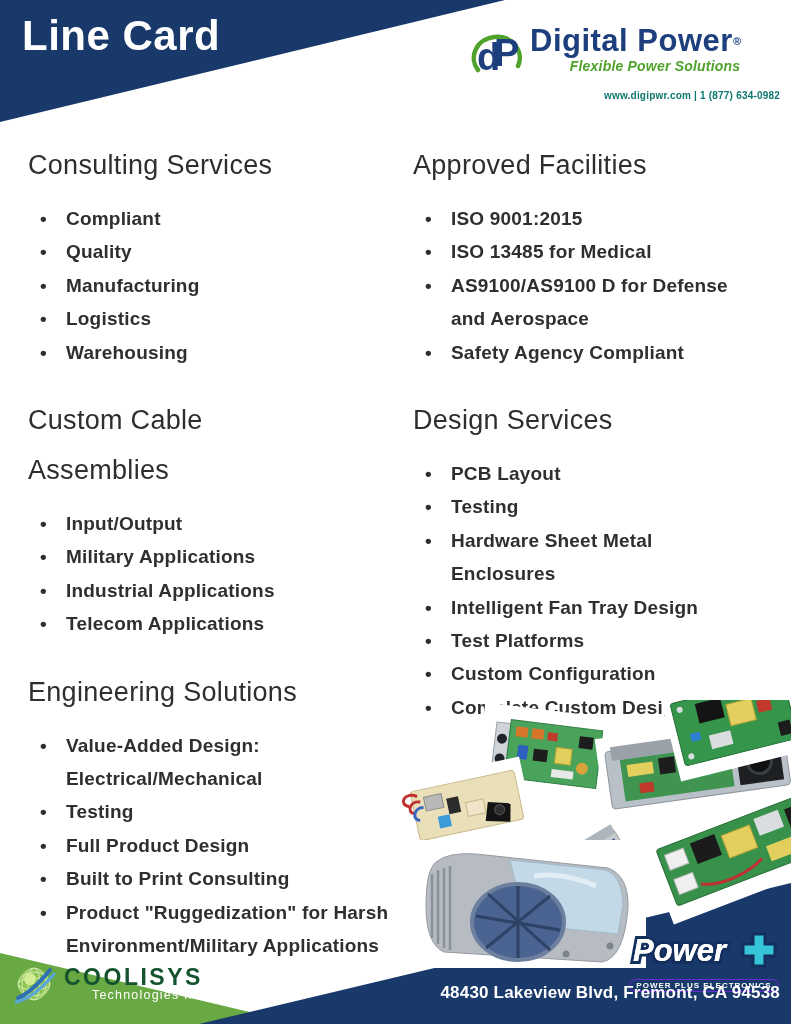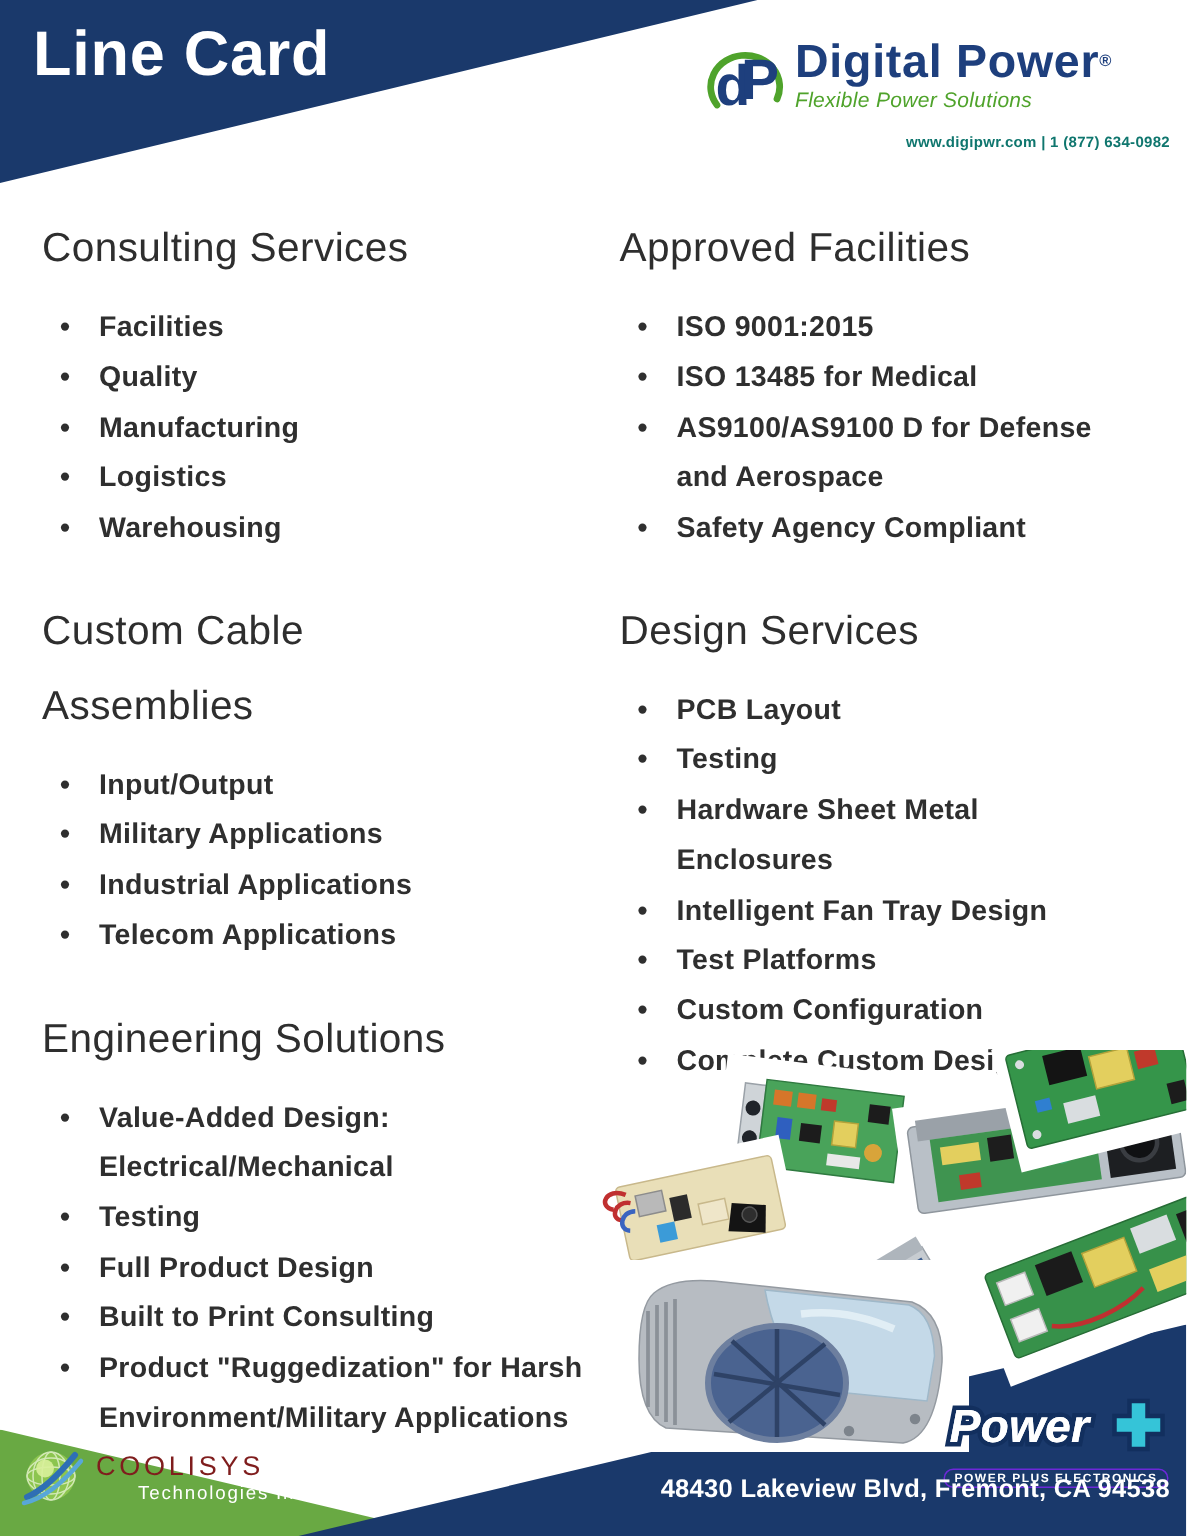--- a/index.html
+++ b/index.html
@@ -12,21 +12,21 @@
                clip-path:polygon(0 0,505px 0,0 122px);}
   .header-title{position:absolute;left:22px;top:12px;color:#ffffff;font-size:42px;font-weight:bold;
                 letter-spacing:.5px;margin:0;}
   .logo-block{position:absolute;left:468px;top:24px;width:312px;}
   .logo-row{display:flex;align-items:flex-start;}
   .dp-mark{width:62px;height:58px;flex:0 0 auto;margin-top:2px;}
   .logo-text{flex:1;}
   .logo-name{font-size:31px;font-weight:bold;color:#1e3f7d;letter-spacing:.5px;line-height:34px;
              white-space:nowrap;}
   .logo-reg{font-size:11px;vertical-align:top;color:#1e3f7d;font-weight:bold;}
-  .logo-tagline{font-size:14px;font-weight:normal;font-style:italic;color:#4fa32b;text-align:left;
+  .logo-tagline{font-size:14px;font-weight:bold;font-style:italic;color:#4fa32b;text-align:center;
                 margin-top:0px;letter-spacing:.2px;}
   .logo-contact{font-size:10px;font-weight:bold;color:#0f766e;text-align:right;margin-top:6px;
                 letter-spacing:.2px;}
 
   
   .col{position:absolute;top:140px;}
   .col-left{left:28px;width:372px;}
   .col-right{left:413px;width:344px;}
   h2.sec{font-size:27px;line-height:50px;font-weight:normal;color:#2e2e2e;margin:0 0 12px;
          letter-spacing:.3px;}
@@ -39,21 +39,21 @@
   
   .collage{position:absolute;left:398px;top:700px;width:393px;height:268px;z-index:5;}
 
   
   .footer-navy{position:absolute;left:0;top:850px;width:791px;height:174px;background:#1a396b;
                clip-path:polygon(199px 174px,791px 33px,791px 174px);z-index:3;}
   .footer-green{position:absolute;left:0;top:953px;width:300px;height:71px;background:#69a943;
                 clip-path:polygon(0 0,300px 71px,0 71px);z-index:2;}
   .coolisys{position:absolute;left:14px;top:962px;z-index:4;display:flex;align-items:center;}
   .coolisys-globe{width:44px;height:44px;margin-right:6px;}
-  .coolisys-name{color:#7f1d1d;font-size:18px;letter-spacing:2.5px;font-weight:400;line-height:22px;}
+  .coolisys-name{color:#14532d;font-size:23px;letter-spacing:2.5px;font-weight:700;line-height:22px;}
   .coolisys-sub{color:#ffffff;font-size:12.5px;letter-spacing:1.2px;font-weight:400;margin-left:28px;}
   .powerplus{position:absolute;left:628px;top:930px;width:152px;z-index:6;text-align:center;}
   .pp-label{display:inline-block;margin-top:3px;border:1px solid #6d28d9;border-radius:7px;
             padding:1px 6px;color:#ffffff;font-size:8px;font-weight:bold;letter-spacing:1px;}
   .address{position:absolute;left:380px;top:983px;width:400px;z-index:6;color:#ffffff;
            font-size:17px;font-weight:bold;text-align:right;letter-spacing:.2px;}
 </style>
 </head>
 <body>
 
@@ -74,21 +74,21 @@
         <div class="logo-tagline">Flexible Power Solutions</div>
       </div>
     </div>
     <div class="logo-contact">www.digipwr.com | 1 (877) 634-0982</div>
   </div>
 
   <div class="col col-left">
     <section>
       <h2 class="sec">Consulting Services</h2>
       <ul class="blist">
-          <li>Facilities</li>
+          <li>Compliant</li>
           <li>Quality</li>
           <li>Manufacturing</li>
           <li>Logistics</li>
           <li>Warehousing</li>
         </ul>
     </section>
     <section>
       <h2 class="sec narrow">Custom Cable Assemblies</h2>
       <ul class="blist">
           <li>Input/Output</li>

